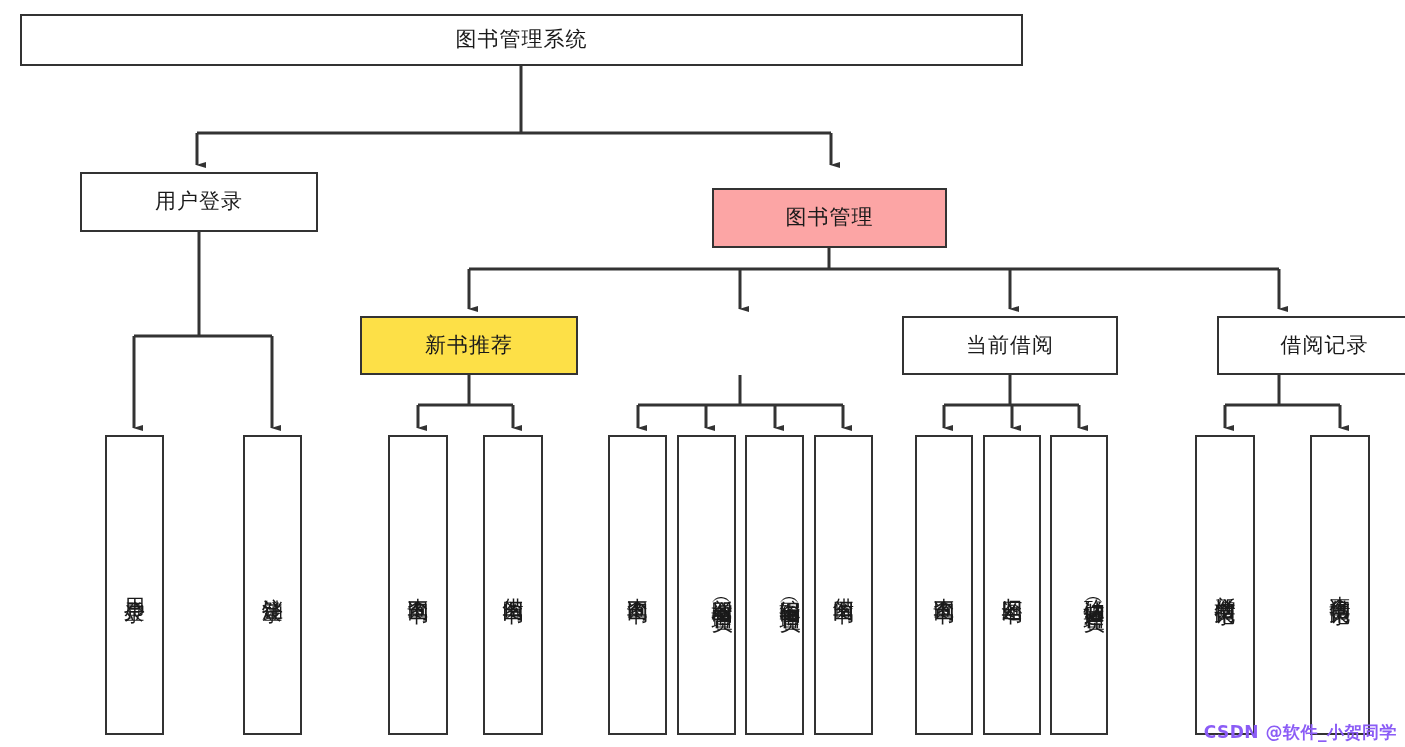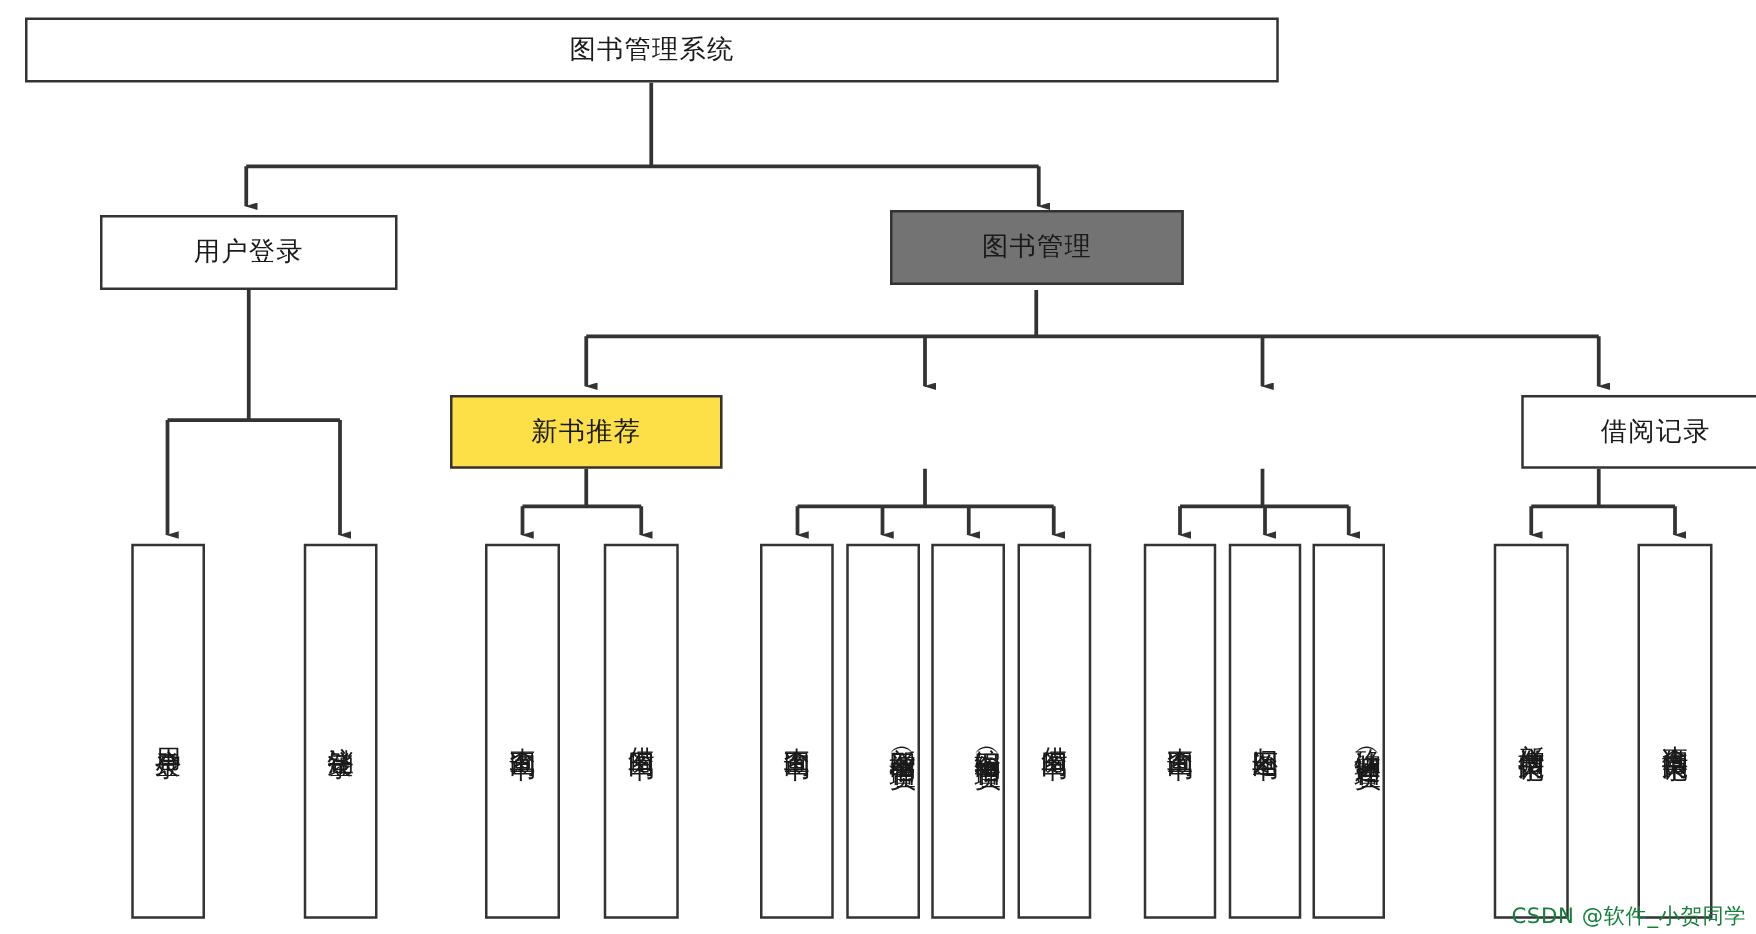--- a/index.html
+++ b/index.html
@@ -118,34 +118,35 @@
       <path d="M1279,375 L1279,405"></path>
       <path d="M1225,405 L1340,405"></path>
       <path d="M1225,405 L1225,428" marker-end="url(#arrow)"></path>
       <path d="M1340,405 L1340,428" marker-end="url(#arrow)"></path>
     </g>
   </svg>
 
   <div class="node-box node-horizontal" style="left: 20px; top: 14px; width: 1003px; height: 52px; border-color: rgb(51, 51, 51); background: rgb(255, 255, 255); color: rgb(26, 26, 26);">图书管理系统</div>
 
   <div class="node-box node-horizontal" style="left: 80px; top: 172px; width: 238px; height: 60px; border-color: rgb(51, 51, 51); background: rgb(255, 255, 255); color: rgb(26, 26, 26);">用户登录</div>
-  <div class="node-box node-horizontal" style="left: 712px; top: 168px; width: 235px; height: 60px; border-color: rgb(51, 51, 51); background: #737373; color: rgb(26, 26, 26);">图书管理</div>
+  <div class="node-box node-horizontal" style="left: 712px; top: 188px; width: 235px; height: 60px; border-color: rgb(51, 51, 51); background: #fca5a5; color: rgb(26, 26, 26);">图书管理</div>
 
   <div class="node-box node-horizontal" style="left: 360px; top: 316px; width: 218px; height: 59px; border-color: rgb(51, 51, 51); background: #fde047; color: rgb(26, 26, 26);">新书推荐</div>
+  <div class="node-box node-horizontal" style="left: 902px; top: 316px; width: 216px; height: 59px; border-color: rgb(51, 51, 51); background: rgb(255, 255, 255); color: rgb(26, 26, 26);">当前借阅</div>
   <div class="node-box node-horizontal" style="left: 1172px; top: 316px; width: 215px; height: 59px; border-color: rgb(51, 51, 51); background: rgb(255, 255, 255); color: rgb(26, 26, 26); margin-left: 45px;">借阅记录</div>
 
   <div class="node-box node-vertical center-v" style="left: 105px; top: 435px; width: 59px; height: 300px; border-color: rgb(51, 51, 51); background: rgb(255, 255, 255); color: rgb(26, 26, 26);">用户登录</div>
   <div class="node-box node-vertical center-v" style="left: 243px; top: 435px; width: 59px; height: 300px; border-color: rgb(51, 51, 51); background: rgb(255, 255, 255); color: rgb(26, 26, 26);">注销登录</div>
   <div class="node-box node-vertical center-v" style="left: 388px; top: 435px; width: 60px; height: 300px; border-color: rgb(51, 51, 51); background: rgb(255, 255, 255); color: rgb(26, 26, 26);">查询图书</div>
   <div class="node-box node-vertical center-v" style="left: 483px; top: 435px; width: 60px; height: 300px; border-color: rgb(51, 51, 51); background: rgb(255, 255, 255); color: rgb(26, 26, 26);">借阅图书</div>
   <div class="node-box node-vertical center-v" style="left: 608px; top: 435px; width: 59px; height: 300px; border-color: rgb(51, 51, 51); background: rgb(255, 255, 255); color: rgb(26, 26, 26);">查询图书</div>
   <div class="node-box node-vertical" style="left: 677px; top: 435px; width: 59px; height: 300px; border-color: rgb(51, 51, 51); background: rgb(255, 255, 255); color: rgb(26, 26, 26);">新增图书（管理员）</div>
   <div class="node-box node-vertical" style="left: 745px; top: 435px; width: 59px; height: 300px; border-color: rgb(51, 51, 51); background: rgb(255, 255, 255); color: rgb(26, 26, 26);">编辑图书（管理员）</div>
   <div class="node-box node-vertical center-v" style="left: 814px; top: 435px; width: 59px; height: 300px; border-color: rgb(51, 51, 51); background: rgb(255, 255, 255); color: rgb(26, 26, 26);">借阅图书</div>
   <div class="node-box node-vertical center-v" style="left: 915px; top: 435px; width: 58px; height: 300px; border-color: rgb(51, 51, 51); background: rgb(255, 255, 255); color: rgb(26, 26, 26);">查询图书</div>
   <div class="node-box node-vertical center-v" style="left: 983px; top: 435px; width: 58px; height: 300px; border-color: rgb(51, 51, 51); background: rgb(255, 255, 255); color: rgb(26, 26, 26);">归还图书</div>
   <div class="node-box node-vertical" style="left: 1050px; top: 435px; width: 58px; height: 300px; border-color: rgb(51, 51, 51); background: rgb(255, 255, 255); color: rgb(26, 26, 26);">确认归还（管理员）</div>
   <div class="node-box node-vertical center-v" style="left: 1195px; top: 435px; width: 60px; height: 300px; border-color: rgb(51, 51, 51); background: rgb(255, 255, 255); color: rgb(26, 26, 26);">新增借阅记录</div>
   <div class="node-box node-vertical center-v" style="left: 1310px; top: 435px; width: 60px; height: 300px; border-color: rgb(51, 51, 51); background: rgb(255, 255, 255); color: rgb(26, 26, 26);">查询借阅记录</div>
 
-  <div class="watermark" style="color: #15803d;">CSDN @软件_小贺同学</div>
+  <div class="watermark" style="color: #8b5cf6; font-weight: bold;">CSDN @软件_小贺同学</div>
 
 </div>
 
 </body></html>

